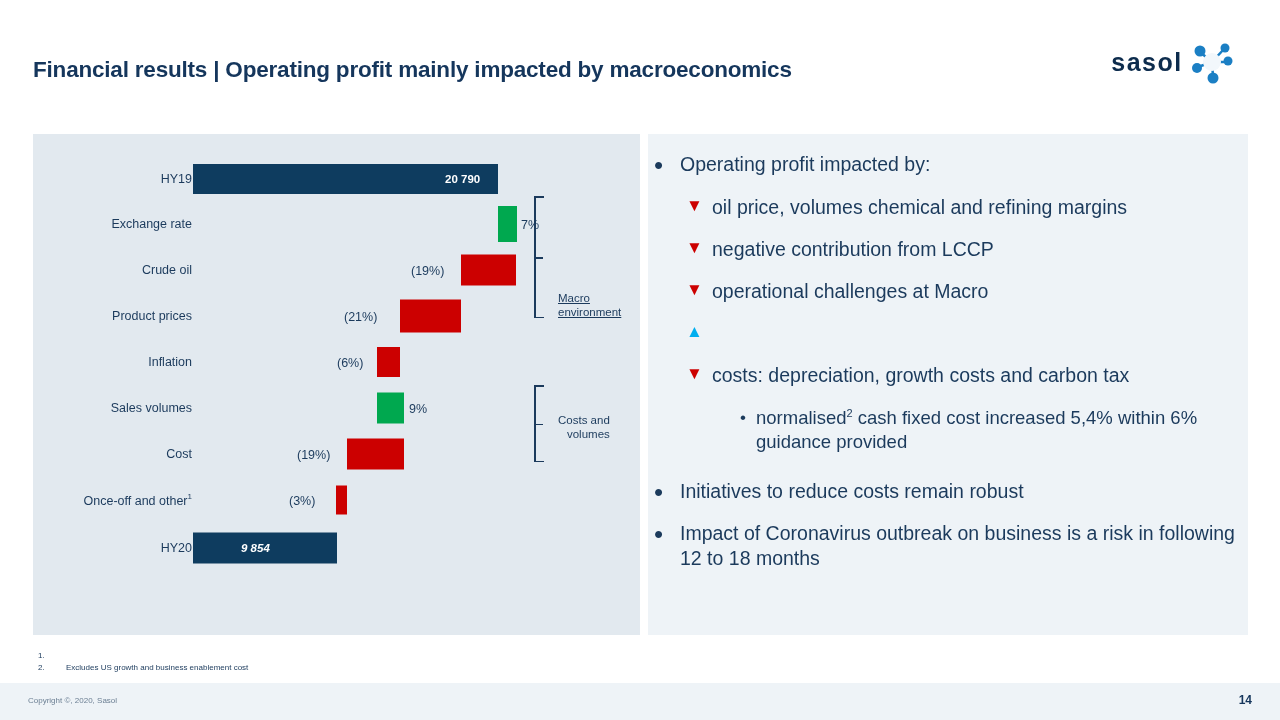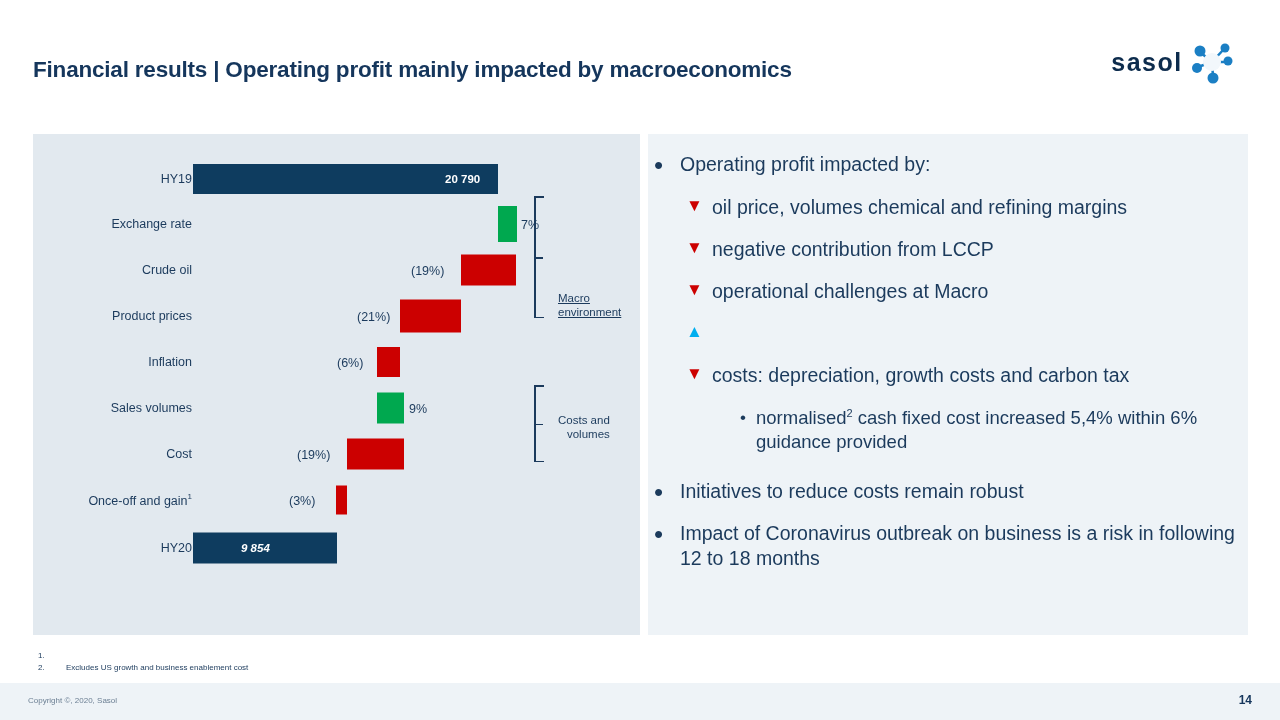--- a/index.html
+++ b/index.html
@@ -147,37 +147,37 @@
 <div id="chart-panel">
   <div id="chart-area">
 
     <div class="cat-label" style="top:45px;">HY19</div>
     <div class="cat-label" style="top:90px;">Exchange rate</div>
     <div class="cat-label" style="top:136px;">Crude oil</div>
     <div class="cat-label" style="top:182px;">Product prices</div>
     <div class="cat-label" style="top:228px;">Inflation</div>
     <div class="cat-label" style="top:274px;">Sales volumes</div>
     <div class="cat-label" style="top:320px;">Cost</div>
-    <div class="cat-label" style="top:366px;"><span>Once-off and gain</span><sup>1</sup></div>
+    <div class="cat-label" style="top:366px;"><span>Once-off and other</span><sup>1</sup></div>
     <div class="cat-label" style="top:414px;margin-left:42px;">HY20</div>
 
     <div class="bar total" style="left:160px; top:45px;  width:305px; height:30px;"></div>
     <div class="bar up" style="left:465px; top:90px;  width:19px;  height:36px;"></div>
     <div class="bar down" style="left:428px; top:136px; width:55px;  height:31px;"></div>
     <div class="bar down" style="left:367px; top:182px; width:61px;  height:33px;"></div>
     <div class="bar down" style="left:344px; top:228px; width:23px;  height:30px;"></div>
     <div class="bar up" style="left:344px; top:274px; width:27px;  height:31px;"></div>
     <div class="bar down" style="left:314px; top:320px; width:57px;  height:31px;"></div>
     <div class="bar down" style="left:303px; top:366px; width:11px;  height:29px;"></div>
     <div class="bar total" style="left:160px; top:414px; width:144px; height:31px;"></div>
 
     <div class="val-label inside" style="left:412px; top:45px;">20 790</div>
     <div class="val-label outside" style="left:488px; top:91px;">7%</div>
     <div class="val-label outside" style="left:378px; top:137px;">(19%)</div>
-    <div class="val-label outside" style="left:324px; top:183px;">(21%)</div>
+    <div class="val-label outside" style="left:311px; top:183px;">(21%)</div>
     <div class="val-label outside" style="left:304px; top:229px;">(6%)</div>
     <div class="val-label outside" style="left:376px; top:275px;">9%</div>
     <div class="val-label outside" style="left:264px; top:321px;">(19%)</div>
     <div class="val-label outside" style="left:256px; top:367px;">(3%)</div>
     <div class="val-label inside" style="left:208px; top:414px;font-style:italic;">9 854</div>
 
     <div class="bracket" style="left:501px; top:62px; height:122px;">
       <div class="vline"></div>
         <div class="tick-top"></div>
         <div class="tick-bot"></div>

